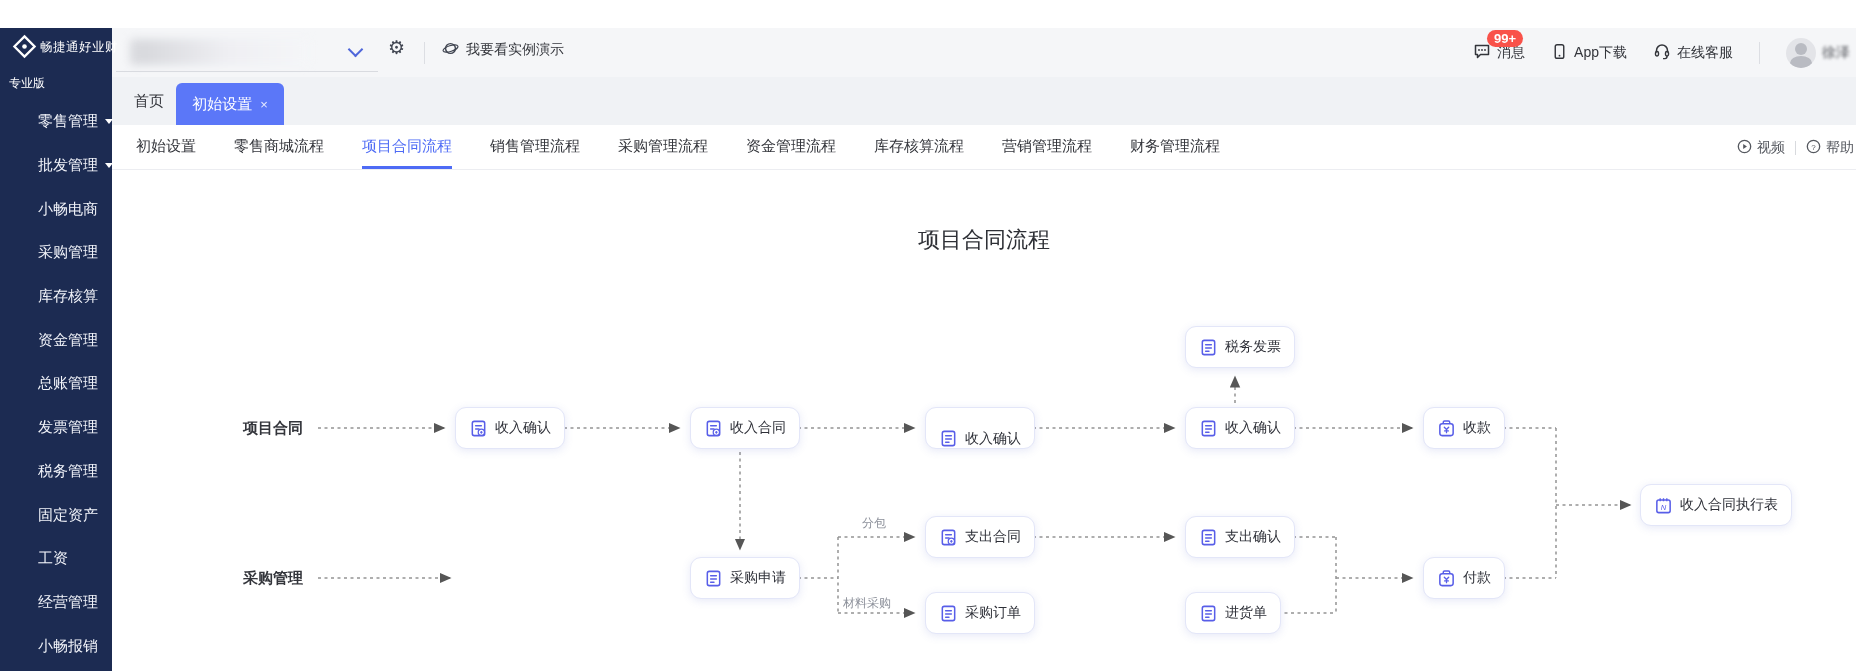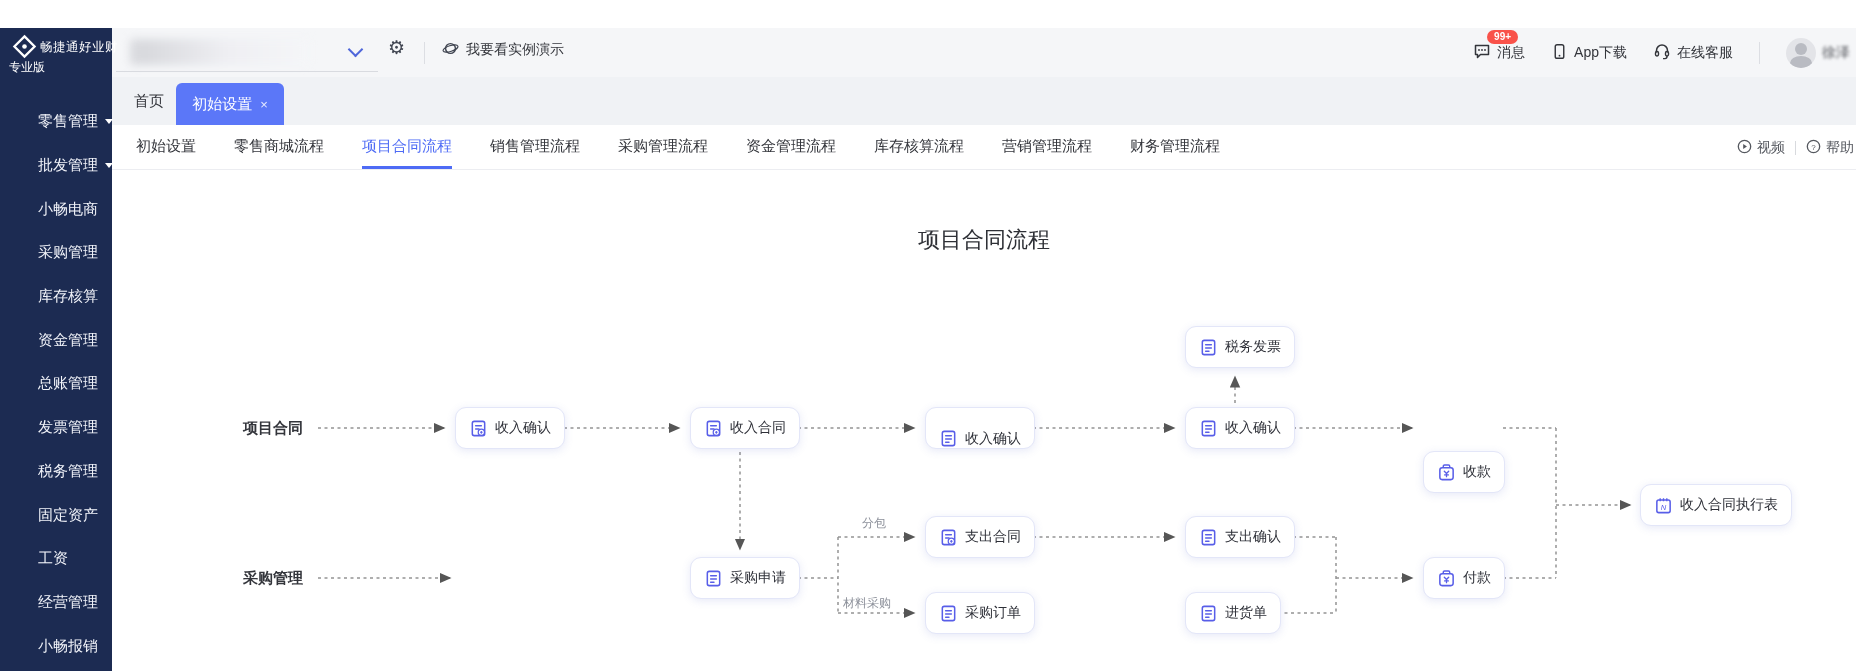--- a/index.html
+++ b/index.html
@@ -6,36 +6,36 @@
   *{box-sizing:border-box;font-family:"Liberation Sans","DejaVu Sans",sans-serif;}
   .stage{position:relative;width:1856px;height:671px;overflow:hidden;background:#fff;}
 
   
   .topstrip{position:absolute;left:0;top:0;width:1856px;height:28px;background:#ffffff;}
 
   
   .sidebar{position:absolute;left:0;top:28px;width:112px;height:643px;background:#1c2b52;z-index:5;}
   .logo-ico{position:absolute;left:12px;top:6px;}
   .brand{position:absolute;left:40px;top:11px;font-size:12.5px;color:#fff;white-space:nowrap;letter-spacing:.5px;}
-  .edition{position:absolute;left:9px;top:31px;font-size:12px;color:#fff;}
+  .edition{position:absolute;left:9px;top:47px;font-size:12px;color:#fff;}
   .sb-items{position:absolute;left:16px;top:72px;width:112px;}
   .side-item{height:43.7px;display:flex;align-items:center;padding-left:22px;color:#f2f4fa;font-size:15px;cursor:pointer;white-space:nowrap;}
   .side-item .caret{width:0;height:0;border-left:4.5px solid transparent;border-right:4.5px solid transparent;border-top:5.5px solid #fff;margin-left:7px;display:inline-block;}
 
   
   .header{position:absolute;left:112px;top:28px;width:1744px;height:49px;background:#f5f6f8;}
   .blur-blob{position:absolute;left:18px;top:11px;width:180px;height:26px;background:linear-gradient(90deg,#d9dade 10%,#efeff3 55%,#f5f6f8 100%);filter:blur(4px);border-radius:4px;}
   .search-underline{position:absolute;left:4px;top:43px;width:262px;height:1px;background:#d9dbe0;}
   .hdr-chevron{position:absolute;left:238px;top:16px;width:11px;height:11px;border-left:2px solid #4f66da;border-bottom:2px solid #4f66da;transform:rotate(-45deg);}
   .hdr-gear{position:absolute;left:276px;top:8px;font-size:19px;color:#3f4450;cursor:pointer;}
   .hdr-div1{position:absolute;left:312px;top:14px;width:1px;height:22px;background:#dcdee3;}
   .demo{position:absolute;left:330px;top:12px;display:flex;align-items:center;gap:7px;font-size:14px;color:#33353b;cursor:pointer;white-space:nowrap;}
   .hdr-right{position:absolute;right:6px;top:0;height:49px;display:flex;align-items:center;gap:26px;}
   .hdr-item{display:flex;align-items:center;gap:6px;font-size:14px;color:#33353b;cursor:pointer;position:relative;white-space:nowrap;}
-  .badge{position:absolute;top:-12px;left:14px;background:#f9524a;color:#fff;font-size:10px;font-weight:bold;padding:2px 7px;border-radius:9px;line-height:1;}
+  .badge{position:absolute;top:-12px;left:14px;background:#f9524a;color:#fff;font-size:13px;font-weight:bold;padding:2px 7px;border-radius:9px;line-height:1;}
   .hdr-div2{width:1px;height:22px;background:#dcdee3;}
   .avatar{width:30px;height:30px;border-radius:50%;background:#e3e4e8;position:relative;overflow:hidden;flex:0 0 auto;}
   .avatar:before{content:"";position:absolute;left:9px;top:5px;width:12px;height:12px;border-radius:50%;background:#b9bbc2;}
   .avatar:after{content:"";position:absolute;left:4px;top:18px;width:22px;height:14px;border-radius:50% 50% 0 0;background:#b9bbc2;}
   .username{filter:blur(1.4px);color:#4a4c52;}
 
   
   .tabband{position:absolute;left:112px;top:77px;width:1744px;height:48px;background:#f0f2f5;}
   .wtab-home{position:absolute;left:22px;top:0;height:48px;display:flex;align-items:center;font-size:15px;color:#33353b;cursor:pointer;}
   .wtab-active{position:absolute;left:64px;top:6px;height:42px;min-width:108px;padding:0 16px;background:#5b77f8;border-radius:6px 6px 0 0;display:flex;align-items:center;justify-content:center;gap:8px;color:#fff;font-size:15px;cursor:pointer;}
@@ -293,21 +293,21 @@
       </div>
       <div class="fnode" style="left: 1185px; top: 407px;">
         <span class="ico">
           <svg width="19" height="19" viewBox="0 0 20 20">
             <rect x="3.5" y="2.5" width="13" height="15" rx="2" fill="none" stroke="#585ee8" stroke-width="1.6"></rect>
             <path d="M7 7h6M7 10.5h6M7 14h3.5" stroke="#585ee8" stroke-width="1.6" stroke-linecap="round" fill="none"></path>
           </svg>
         </span>
         <span>收入确认</span>
       </div>
-      <div class="fnode" style="left: 1423px; top: 407px; margin-top: 44px;">
+      <div class="fnode" style="left: 1423px; top: 407px;">
         <span class="ico">
           <svg width="19" height="19" viewBox="0 0 20 20">
             <rect x="3" y="5" width="14" height="12.5" rx="2.4" fill="none" stroke="#585ee8" stroke-width="1.6"></rect>
             <path d="M6.6 5V3.4a1.3 1.3 0 0 1 1.3-1.3h4.2a1.3 1.3 0 0 1 1.3 1.3V5" fill="none" stroke="#585ee8" stroke-width="1.5"></path>
             <path d="M7.7 8.6 10 11l2.3-2.4M10 11v3.4M8 12.5h4" fill="none" stroke="#585ee8" stroke-width="1.4" stroke-linecap="round"></path>
           </svg>
         </span>
         <span>收款</span>
       </div>
       <div class="fnode" style="left: 1640px; top: 484px;">

